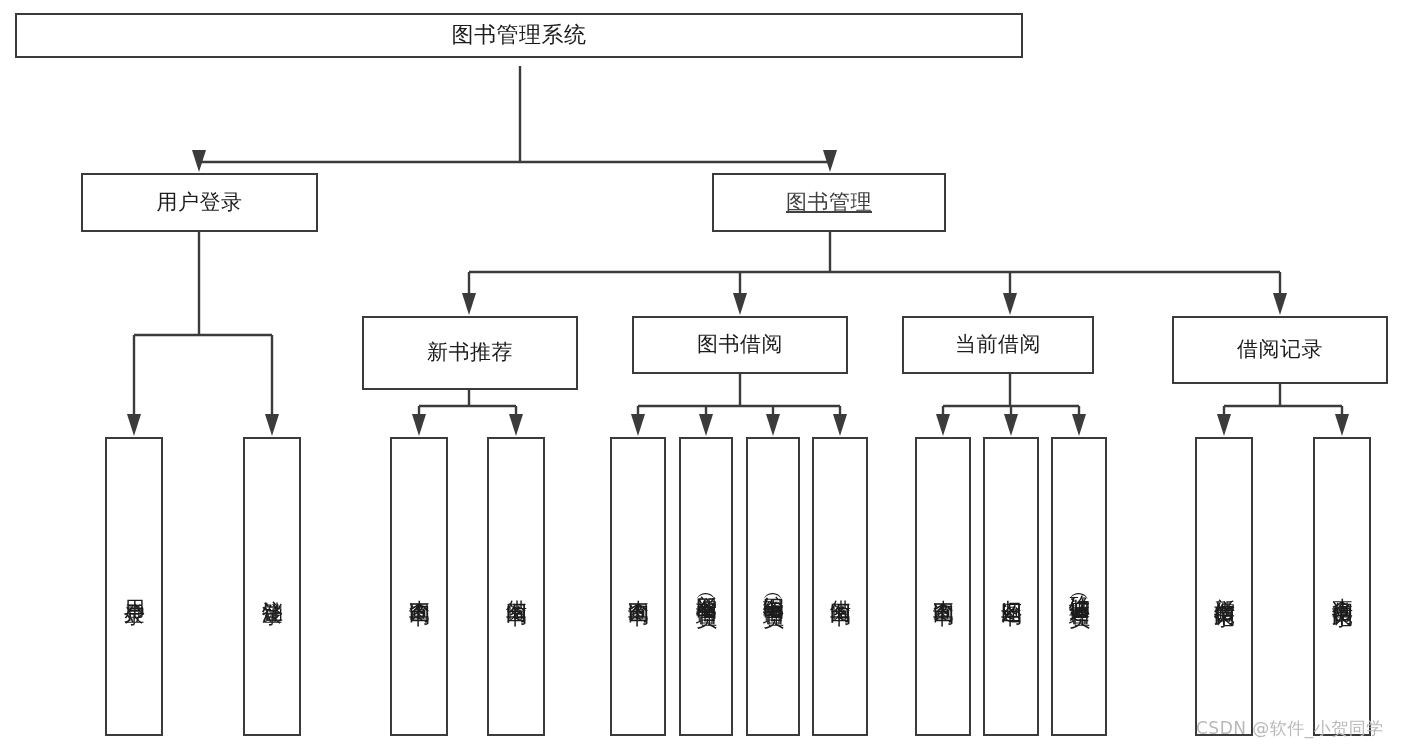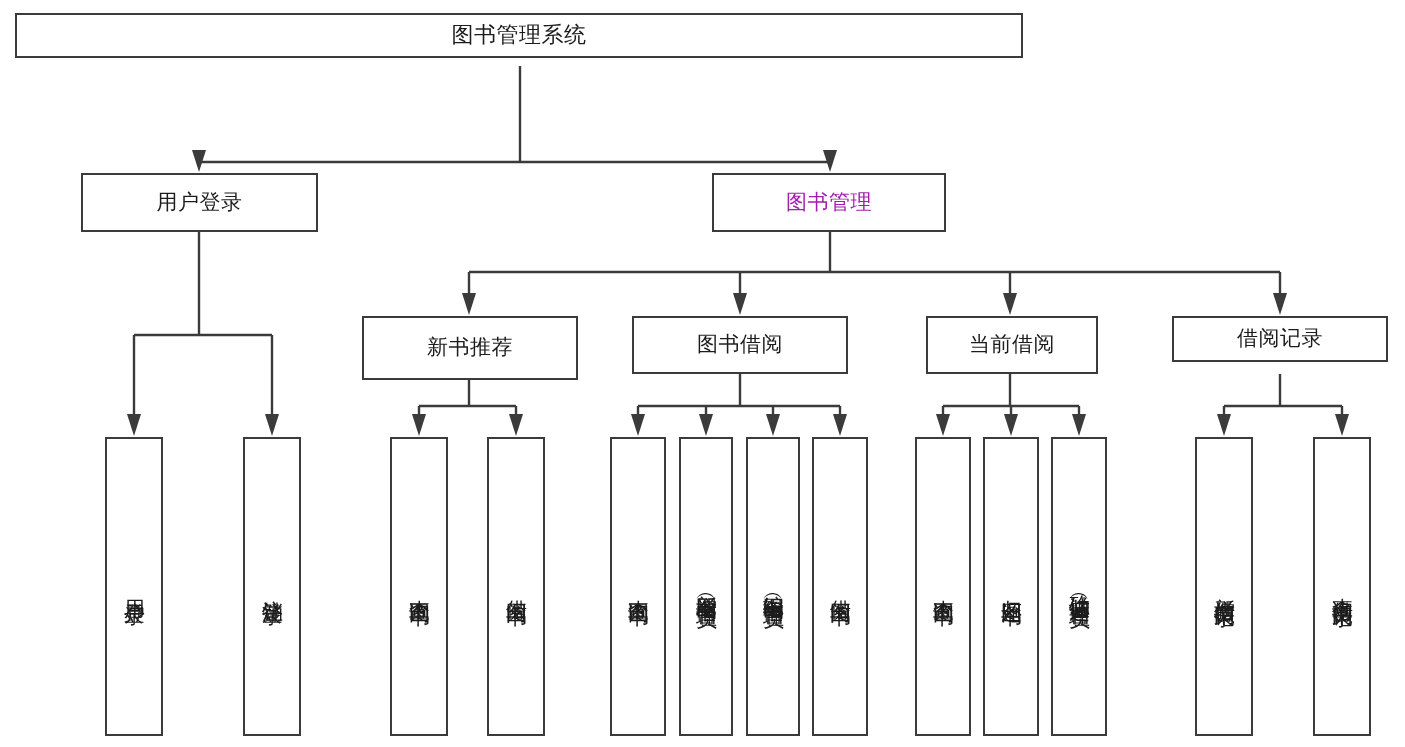--- a/index.html
+++ b/index.html
@@ -134,32 +134,32 @@
   </svg>
 
   <div id="node-layer">
       <div class="node-box level-0" style="left: 15px; top: 13px; width: 1008px; height: 45px; border-color: rgb(59, 59, 59);">
         <span class="node-label-h" style="color: rgb(28, 28, 28); font-size: 22px;">图书管理系统</span>
       </div>
       <div class="node-box level-1" style="left: 81px; top: 173px; width: 237px; height: 59px; border-color: rgb(59, 59, 59);">
         <span class="node-label-h" style="color: rgb(28, 28, 28);">用户登录</span>
       </div>
       <div class="node-box level-1" style="left: 712px; top: 173px; width: 234px; height: 59px; border-color: rgb(59, 59, 59);">
-        <span class="node-label-h" style="color: #a21caf;">图书管理</span>
-      </div>
-      <div class="node-box level-2" style="left: 362px; top: 316px; width: 216px; height: 64px; border-color: rgb(59, 59, 59);">
+        <span class="node-label-h" style="color: #404040; text-decoration: underline;">图书管理</span>
+      </div>
+      <div class="node-box level-2" style="left: 362px; top: 316px; width: 216px; height: 74px; border-color: rgb(59, 59, 59);">
         <span class="node-label-h" style="color: rgb(28, 28, 28);">新书推荐</span>
       </div>
       <div class="node-box level-2" style="left: 632px; top: 316px; width: 216px; height: 58px; border-color: rgb(59, 59, 59);">
         <span class="node-label-h" style="color: rgb(28, 28, 28); text-align: center;">图书借阅</span>
       </div>
-      <div class="node-box level-2" style="left: 902px; top: 316px; width: 172px; height: 58px; border-color: rgb(59, 59, 59); margin-left: 24px;">
+      <div class="node-box level-2" style="left: 902px; top: 316px; width: 192px; height: 58px; border-color: rgb(59, 59, 59);">
         <span class="node-label-h" style="color: rgb(28, 28, 28);">当前借阅</span>
       </div>
-      <div class="node-box level-2" style="left: 1172px; top: 316px; width: 216px; height: 46px; border-color: rgb(59, 59, 59);">
+      <div class="node-box level-2" style="left: 1172px; top: 316px; width: 216px; height: 68px; border-color: rgb(59, 59, 59);">
         <span class="node-label-h" style="color: rgb(28, 28, 28);">借阅记录</span>
       </div>
       <div class="node-box level-3" style="left: 105px; top: 437px; width: 58px; height: 299px; border-color: rgb(59, 59, 59);">
         <span class="node-label-v" style="color: rgb(28, 28, 28);">用户登录</span>
       </div>
       <div class="node-box level-3" style="left: 243px; top: 437px; width: 58px; height: 299px; border-color: rgb(59, 59, 59);">
         <span class="node-label-v" style="color: rgb(28, 28, 28);">注销登录</span>
       </div>
       <div class="node-box level-3" style="left: 390px; top: 437px; width: 58px; height: 299px; border-color: rgb(59, 59, 59);">
         <span class="node-label-v" style="color: rgb(28, 28, 28);">查询图书</span>
@@ -189,14 +189,15 @@
         <span class="node-label-v" style="color: rgb(28, 28, 28);">确认归还（管理员）</span>
       </div>
       <div class="node-box level-3" style="left: 1195px; top: 437px; width: 58px; height: 299px; border-color: rgb(59, 59, 59);">
         <span class="node-label-v" style="color: rgb(28, 28, 28);">新增借阅记录</span>
       </div>
       <div class="node-box level-3" style="left: 1313px; top: 437px; width: 58px; height: 299px; border-color: rgb(59, 59, 59);">
         <span class="node-label-v" style="color: rgb(28, 28, 28);">查询借阅记录</span>
       </div>
     </div>
 
+  <div class="watermark" style="left: 1196px; top: 717px; color: rgb(185, 185, 185);">CSDN @软件_小贺同学</div>
 
 </div>
 
 </body></html>

